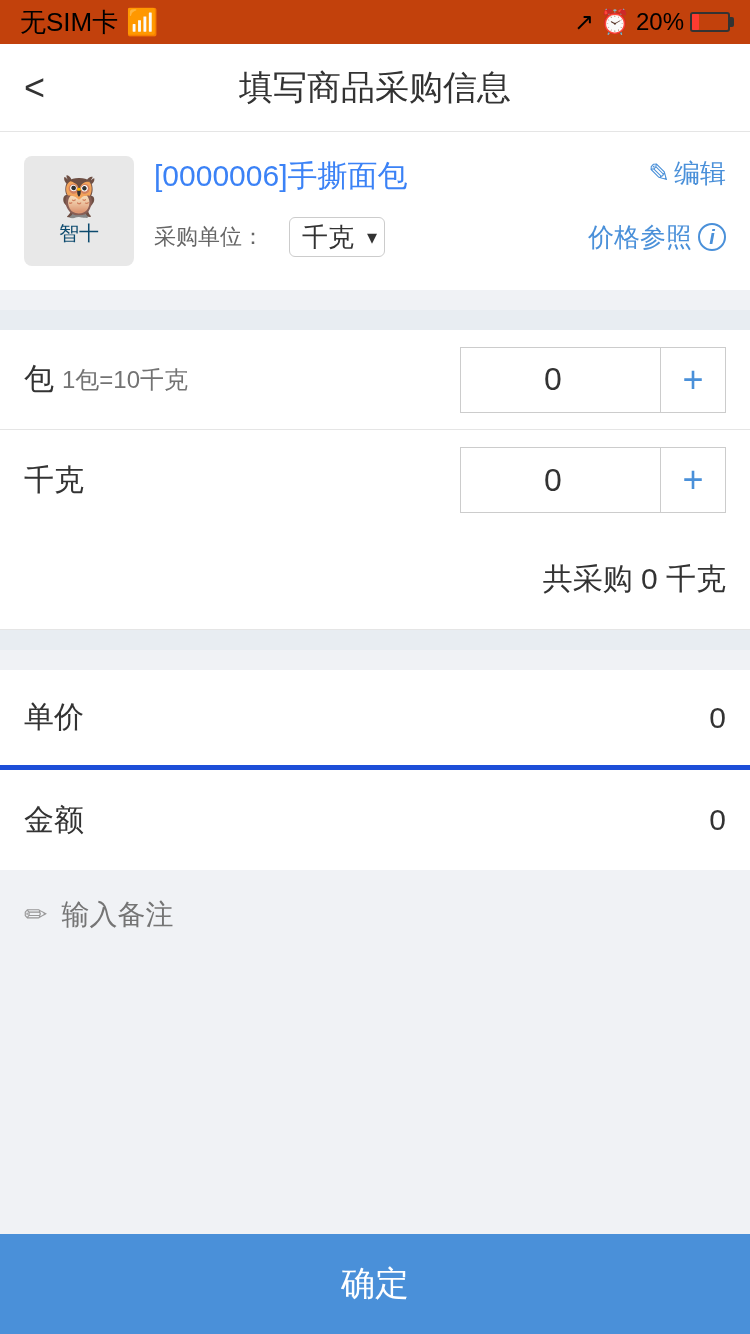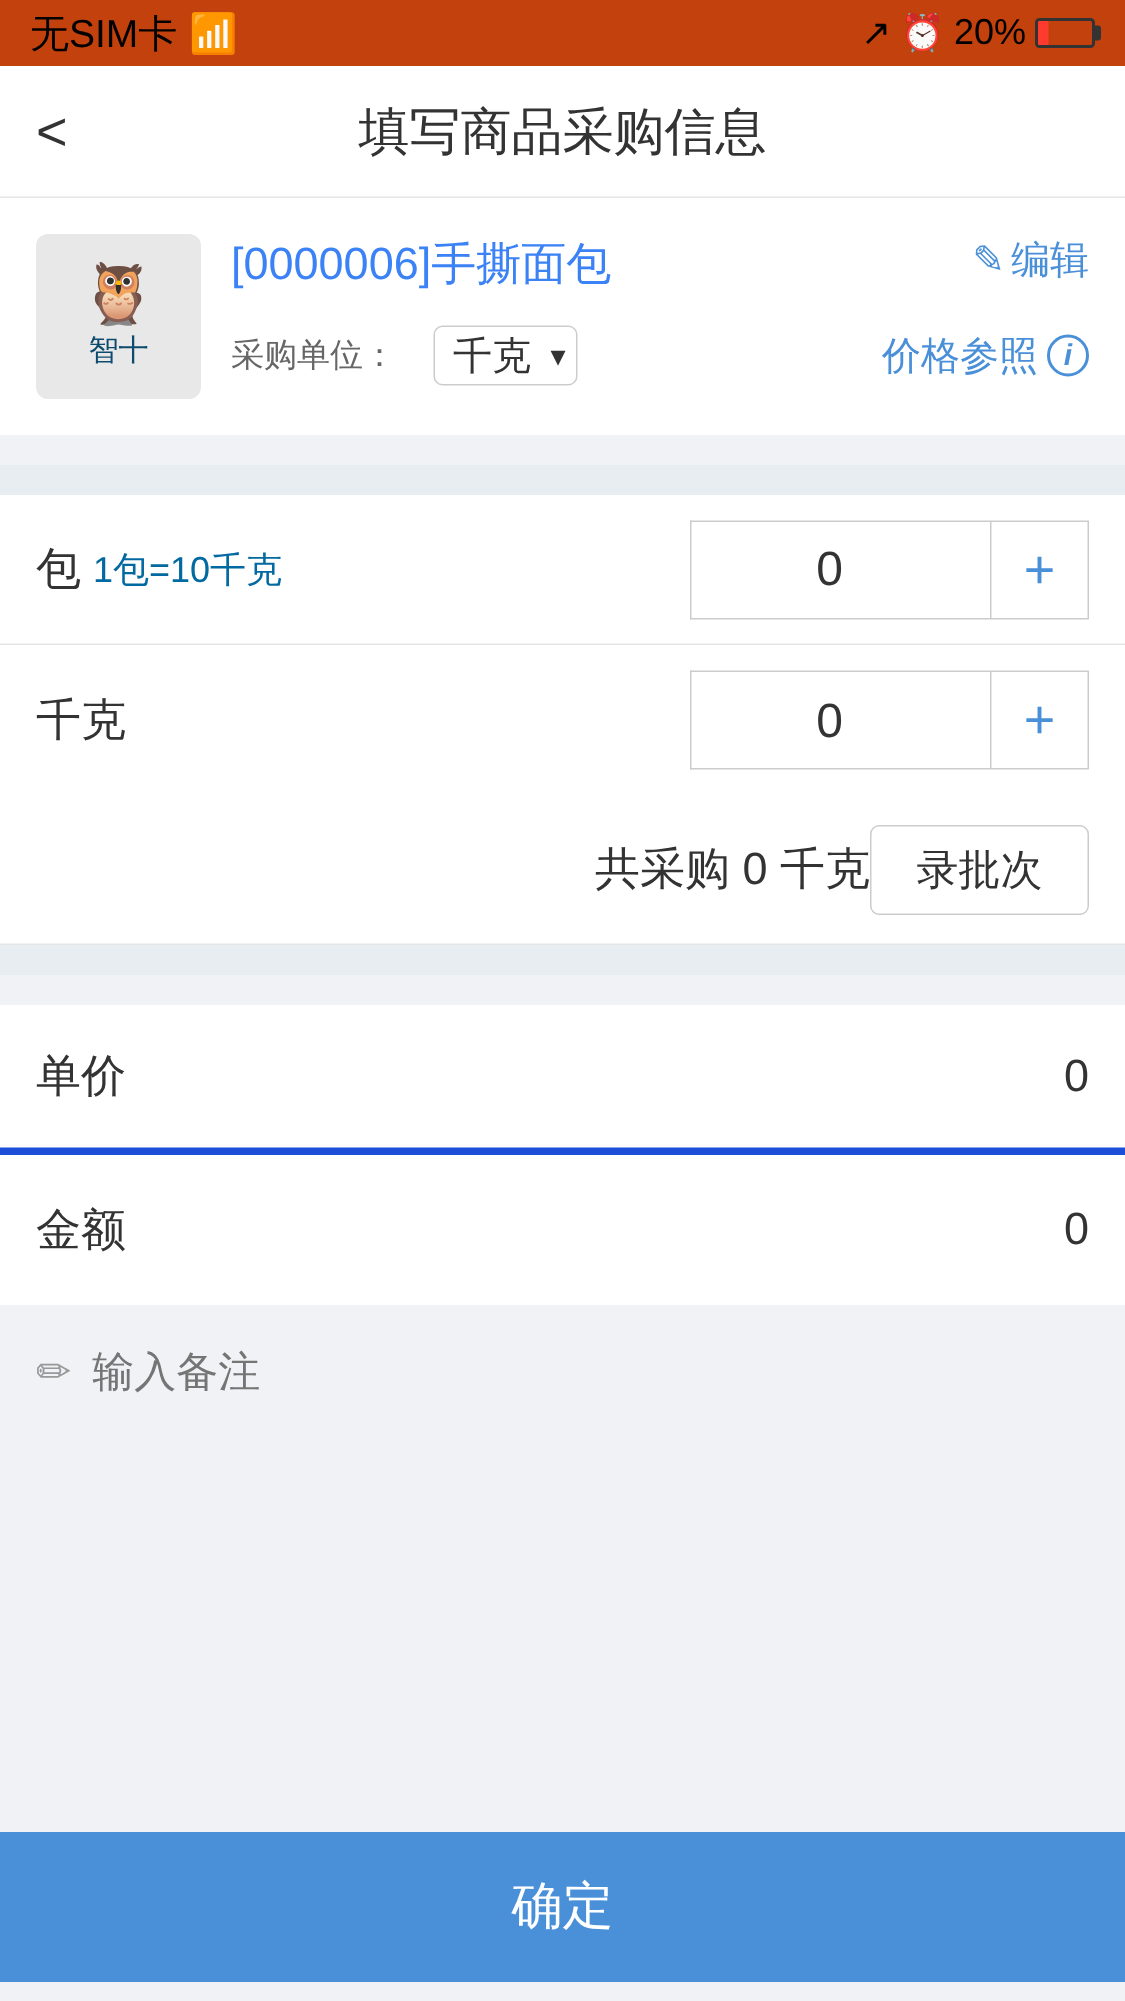--- a/index.html
+++ b/index.html
@@ -207,21 +207,21 @@
     .input-row:last-child {
       border-bottom: none;
     }
     .input-label {
       font-size: 30px;
       color: #333;
       flex-shrink: 0;
     }
     .input-sublabel {
       font-size: 24px;
-      color: #0369a1;
+      color: #737373;
       margin-left: 8px;
       flex: 1;
     }
     .input-control {
       display: flex;
       align-items: center;
       gap: 0;
       margin-left: auto;
     }
     .number-input {
@@ -323,21 +323,21 @@
 
     
     .content-area {
       min-height: 300px;
       background: #f0f2f5;
     }
 
     
     .confirm-btn {
       position: fixed;
-      bottom: 13px;
+      bottom: 0;
       left: 0;
       width: 750px;
       height: 100px;
       background: #4a90d9;
       display: flex;
       align-items: center;
       justify-content: center;
       font-size: 34px;
       color: #fff;
       font-weight: 500;
@@ -416,21 +416,20 @@
     <span class="input-sublabel"></span>
     <div class="input-control">
       <input type="number" class="number-input" value="0" style="">
       <button class="plus-btn">+</button>
     </div>
   </div>
 </div>
 
 <div class="total-row">
   <span class="total-text">共采购 0 千克</span>
-  <button class="batch-btn">录批次</button>
 </div>
 
 <div class="section-divider"></div>
 
 <div class="info-section">
   <div class="info-row">
     <span class="info-label">单价</span>
     <span class="info-value">0</span>
   </div>
   <div class="info-row">

